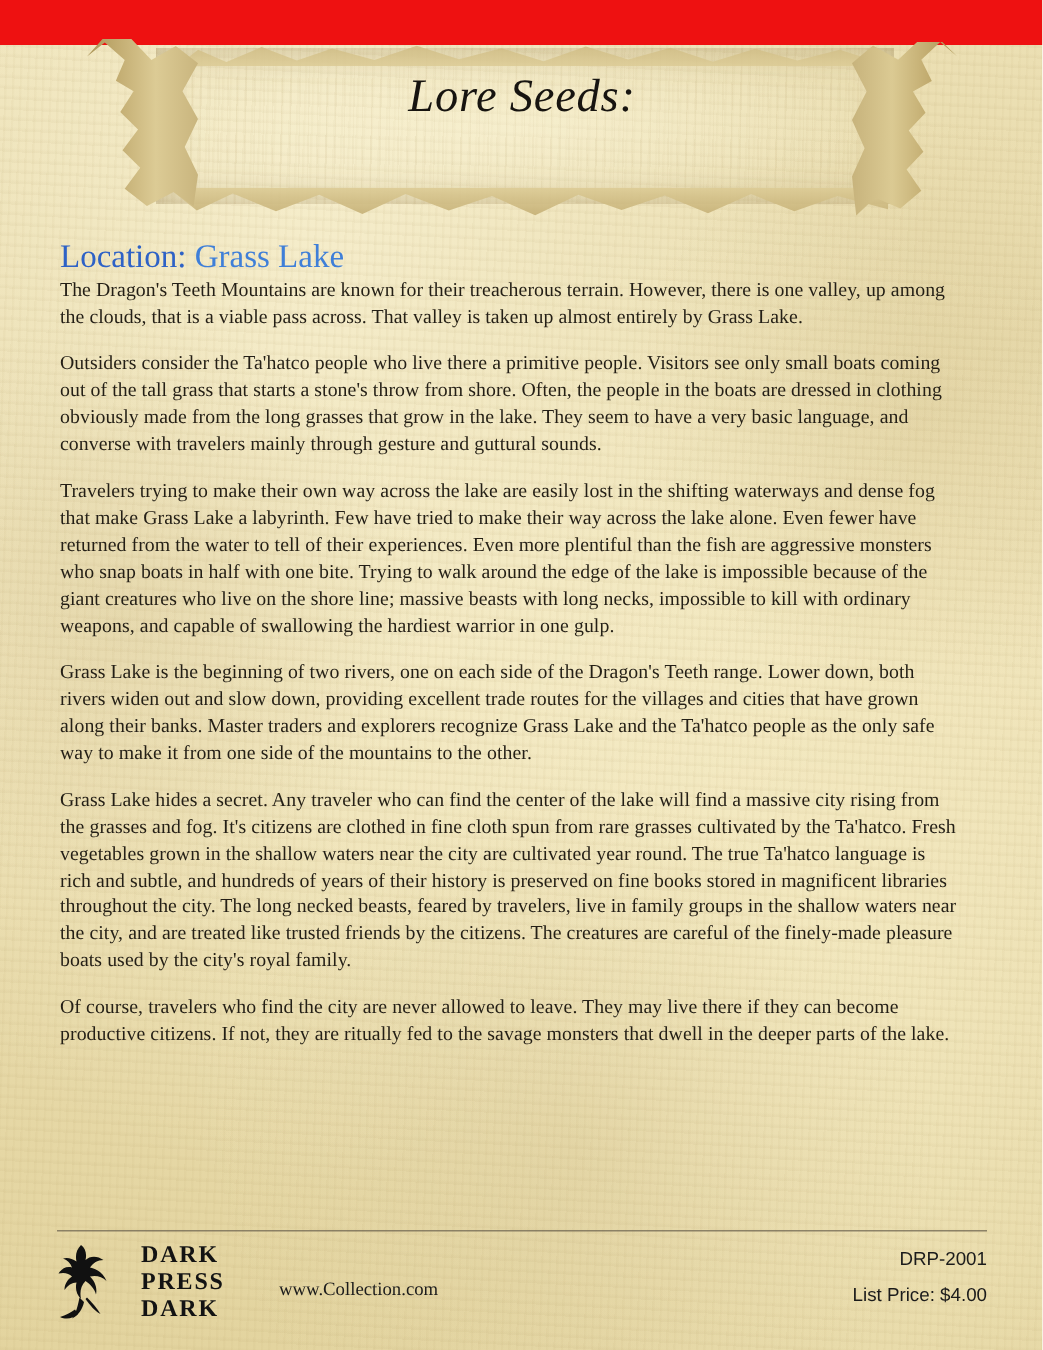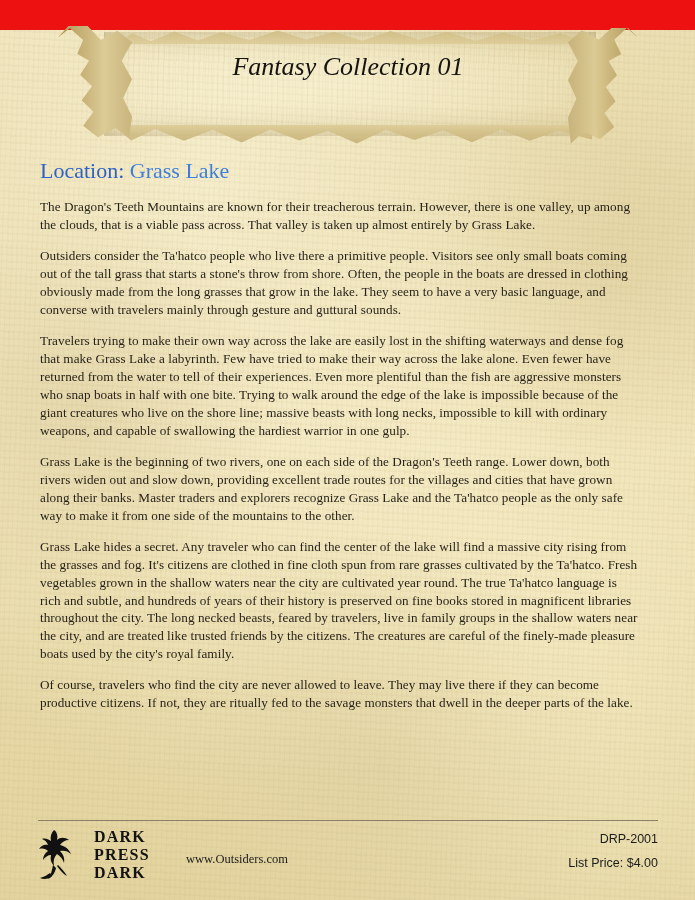--- a/index.html
+++ b/index.html
@@ -146,21 +146,20 @@
     position: absolute;
     left: 40px;
     top: 158px;
     width: 612px;
     z-index: 4;
   }
   #location-heading {
     font-family: "Liberation Serif", serif;
     font-size: 22px;
     line-height: 1.2;
-    margin-bottom: 14px;
   }
   #location-heading .label {
     color: #2e62c6;
   }
   #location-heading .value {
     color: #3f7fd8;
   }
   .para {
     font-family: "Liberation Serif", serif;
     font-size: 13.2px;
@@ -236,21 +235,21 @@
 
   <div id="top-bar"></div>
 
   <div id="banner">
     <div class="scroll-body"></div>
     <div class="tatter-top"></div>
     <div class="tatter-bottom"></div>
     <div class="edge-left"></div>
     <div class="edge-right"></div>
     <div class="title-wrap">
-      <div class="title-line2">Fantasy Collection 01</div>
+      <div class="title-line1">Lore Seeds:</div>
     </div>
   </div>
 
   <div id="content">
 
     <div id="location-heading">
       <span class="label">Location:</span>
       <span class="value">Grass Lake</span>
     </div>
 
@@ -276,21 +275,21 @@
           <path d="M12 45 C9 47, 6 49, 2 50 C6 52, 11 51, 14 48 Z"></path>
         </g>
       </svg>
       <div id="logo-text">
         <div>DARK</div>
         <div>PRESS</div>
         <div>DARK</div>
       </div>
     </div>
 
-    <div id="website">www.Outsiders.com</div>
+    <div id="website">www.Collection.com</div>
 
     <div id="doc-meta">
       <div>DRP-2001</div>
       <div>List Price: $4.00</div>
     </div>
 
   </div>
 
 </div>
 

